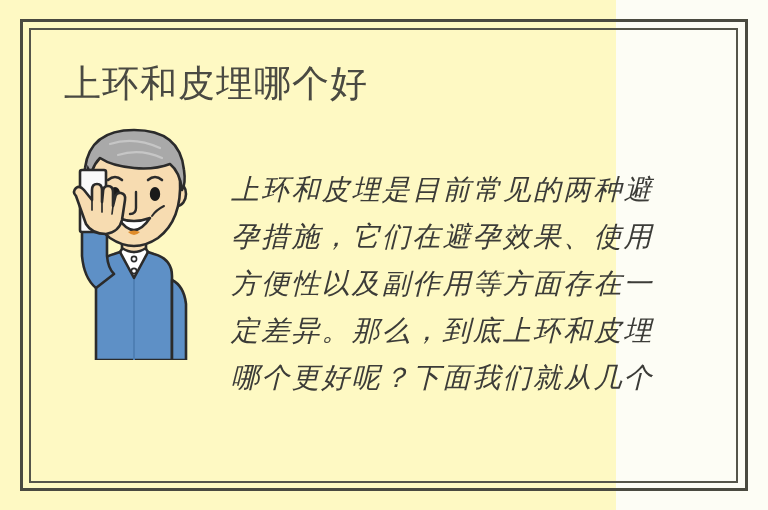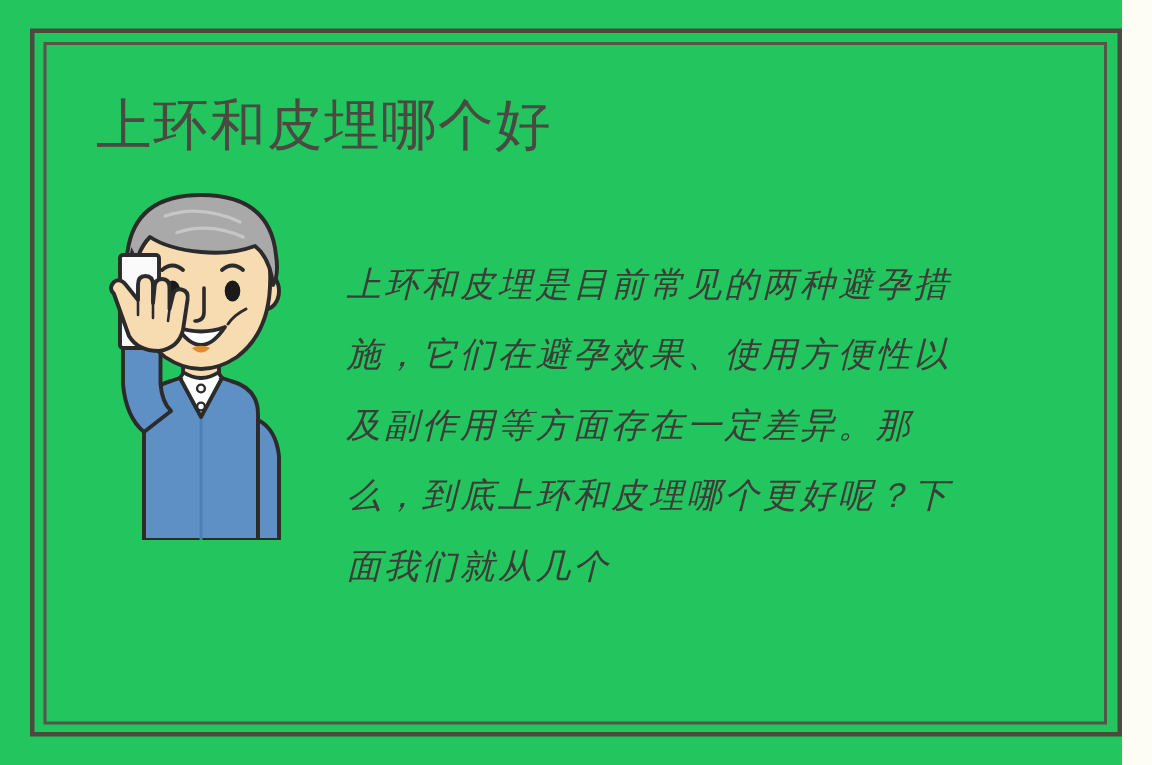--- a/index.html
+++ b/index.html
@@ -8,23 +8,23 @@
   }
   body {
     width: 768px;
     height: 510px;
     background: #FDFDF5;
     font-family: "Liberation Sans", sans-serif;
     overflow: hidden;
   }
   #page {
     position: relative;
-    width: 748px;
+    width: 616px;
     height: 510px;
-    background: #22c55e;
+    background: #fef9c3;
     box-sizing: border-box;
   }
   
   .frame-outer {
     position: absolute;
     left: 20px;
     top: 19px;
     width: 728px;
     height: 472px;
     border: 3px solid #4A4A40;
@@ -52,21 +52,21 @@
     font-weight: 400;
     white-space: nowrap;
   }
   
   .body-text {
     position: absolute;
     left: 231px;
     top: 166px;
     width: 424px;
     font-family: "Liberation Serif", "DejaVu Serif", serif;
-    font-size: 23px;
+    font-size: 28px;
     line-height: 47px;
     letter-spacing: 2.2px;
     color: #3C3C38;
     font-style: italic;
     text-align: left;
   }
   
   .illustration {
     position: absolute;
     left: 58px;

